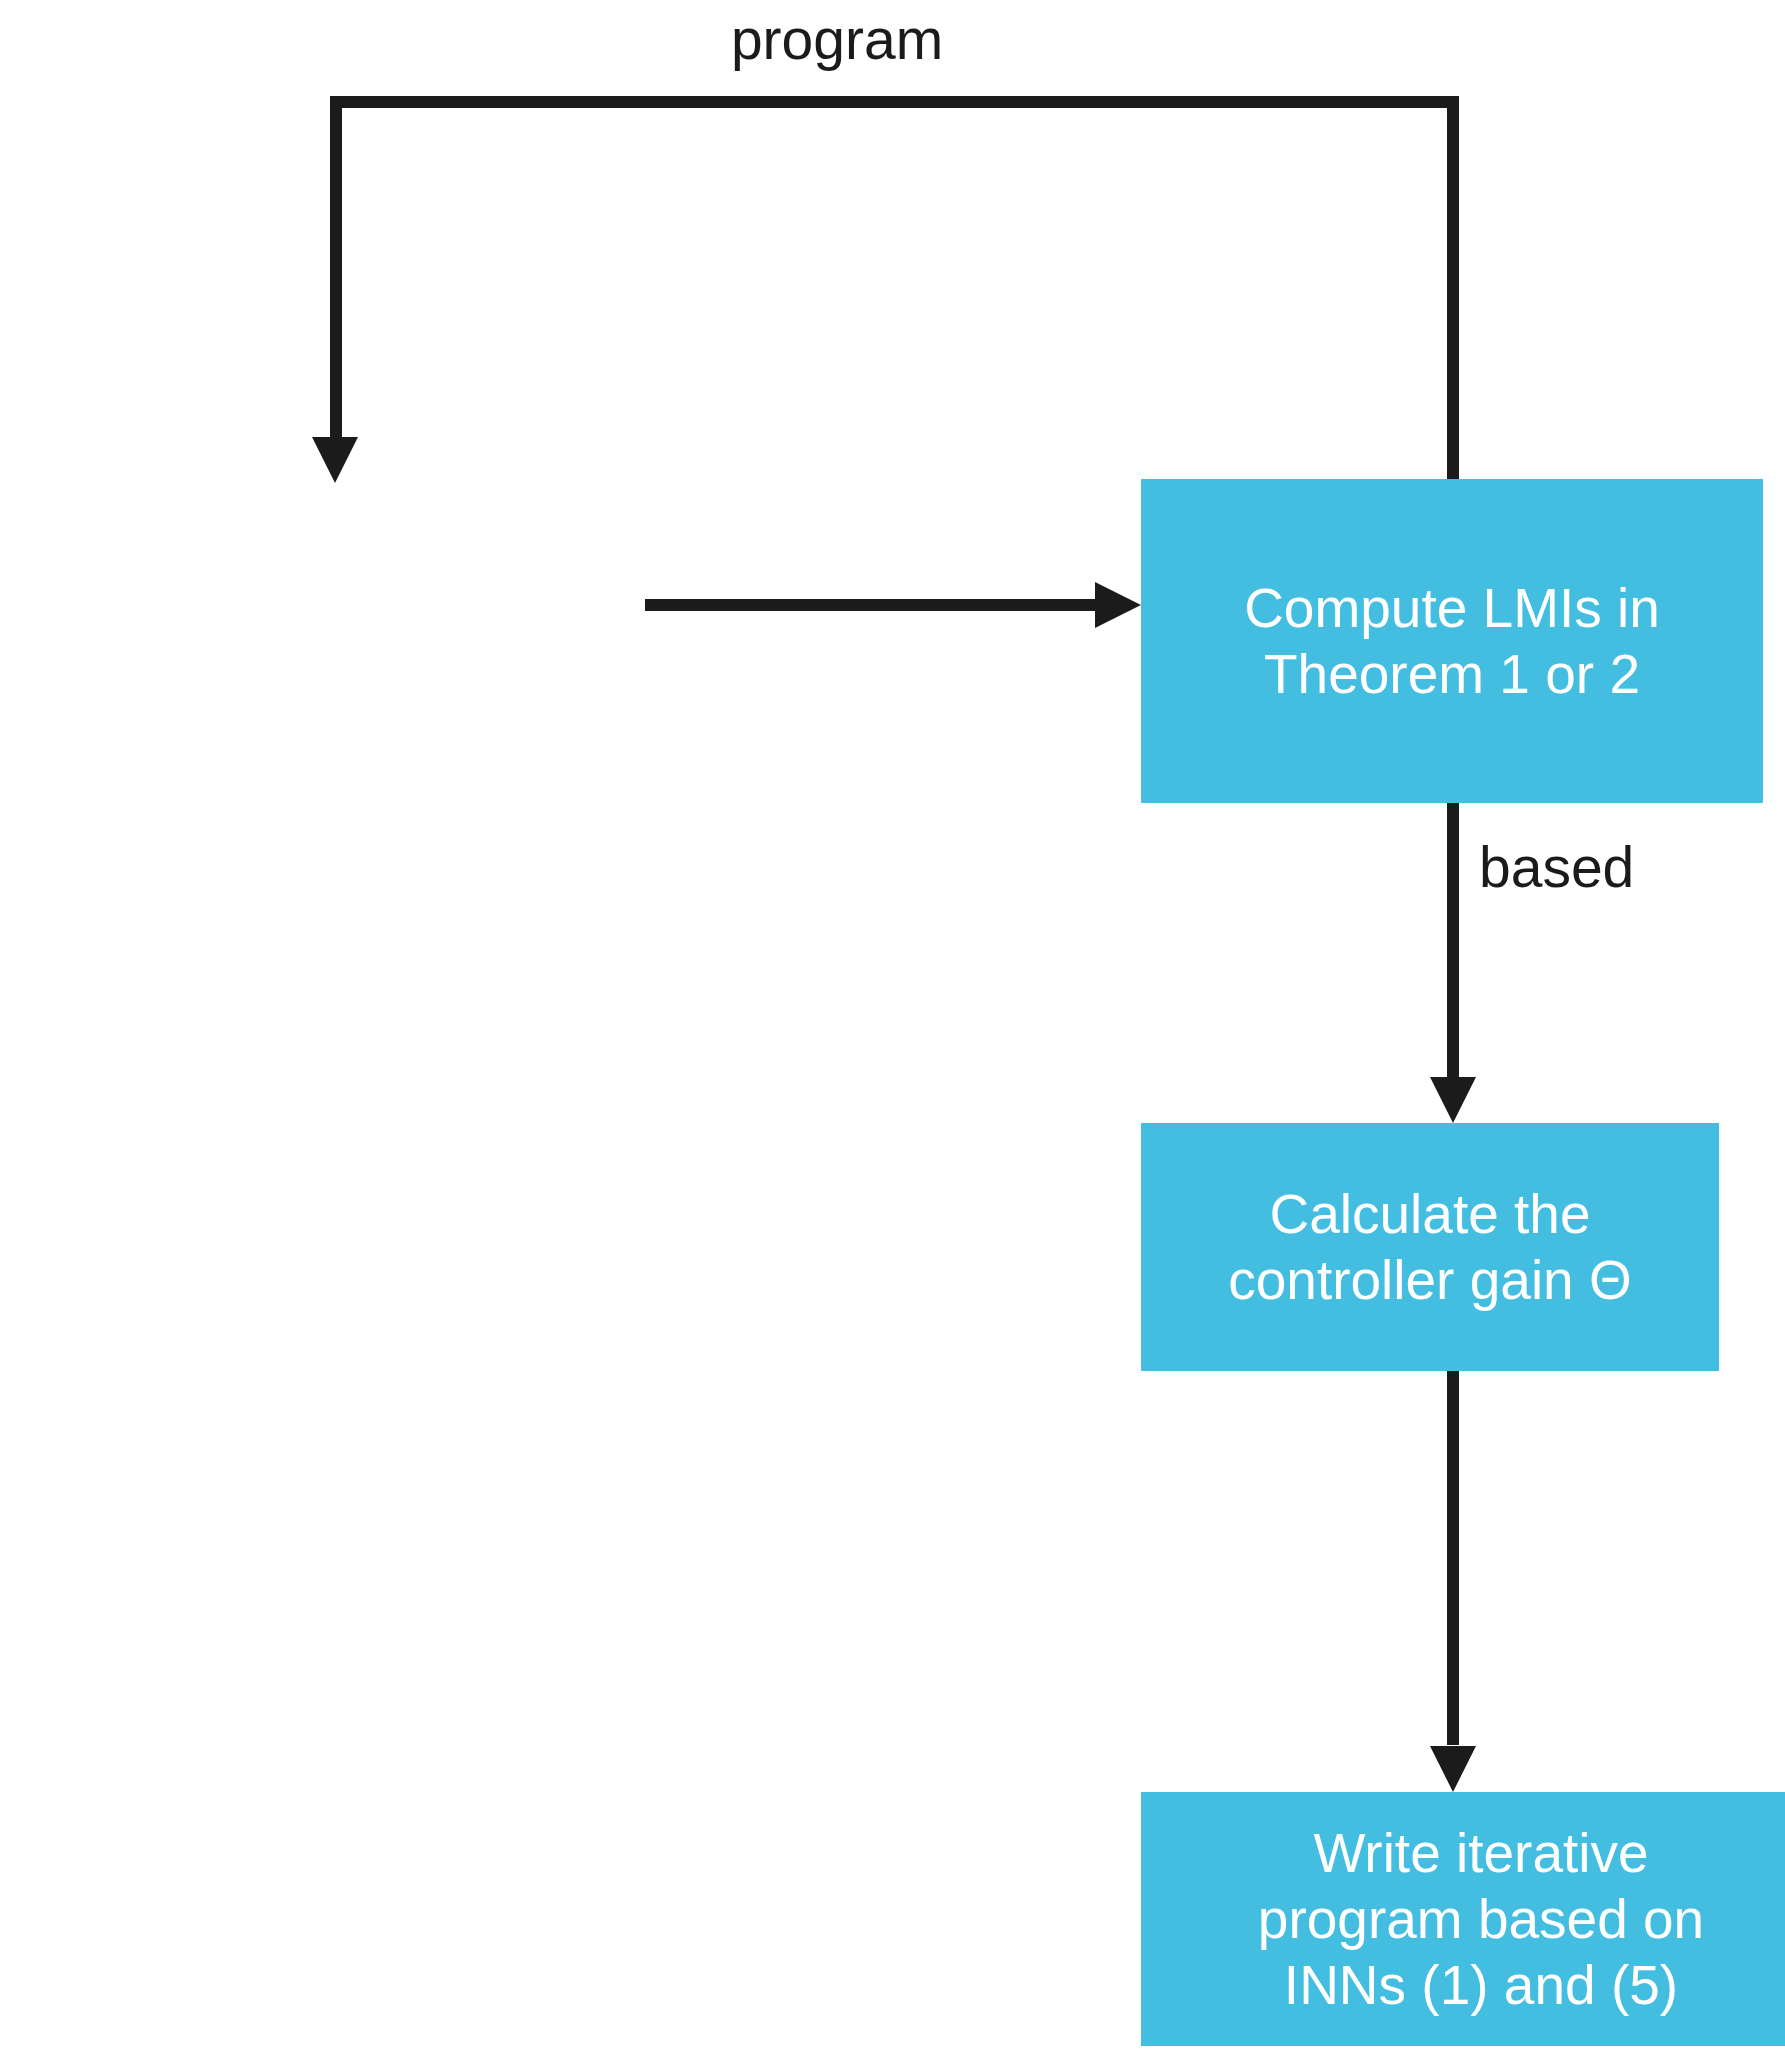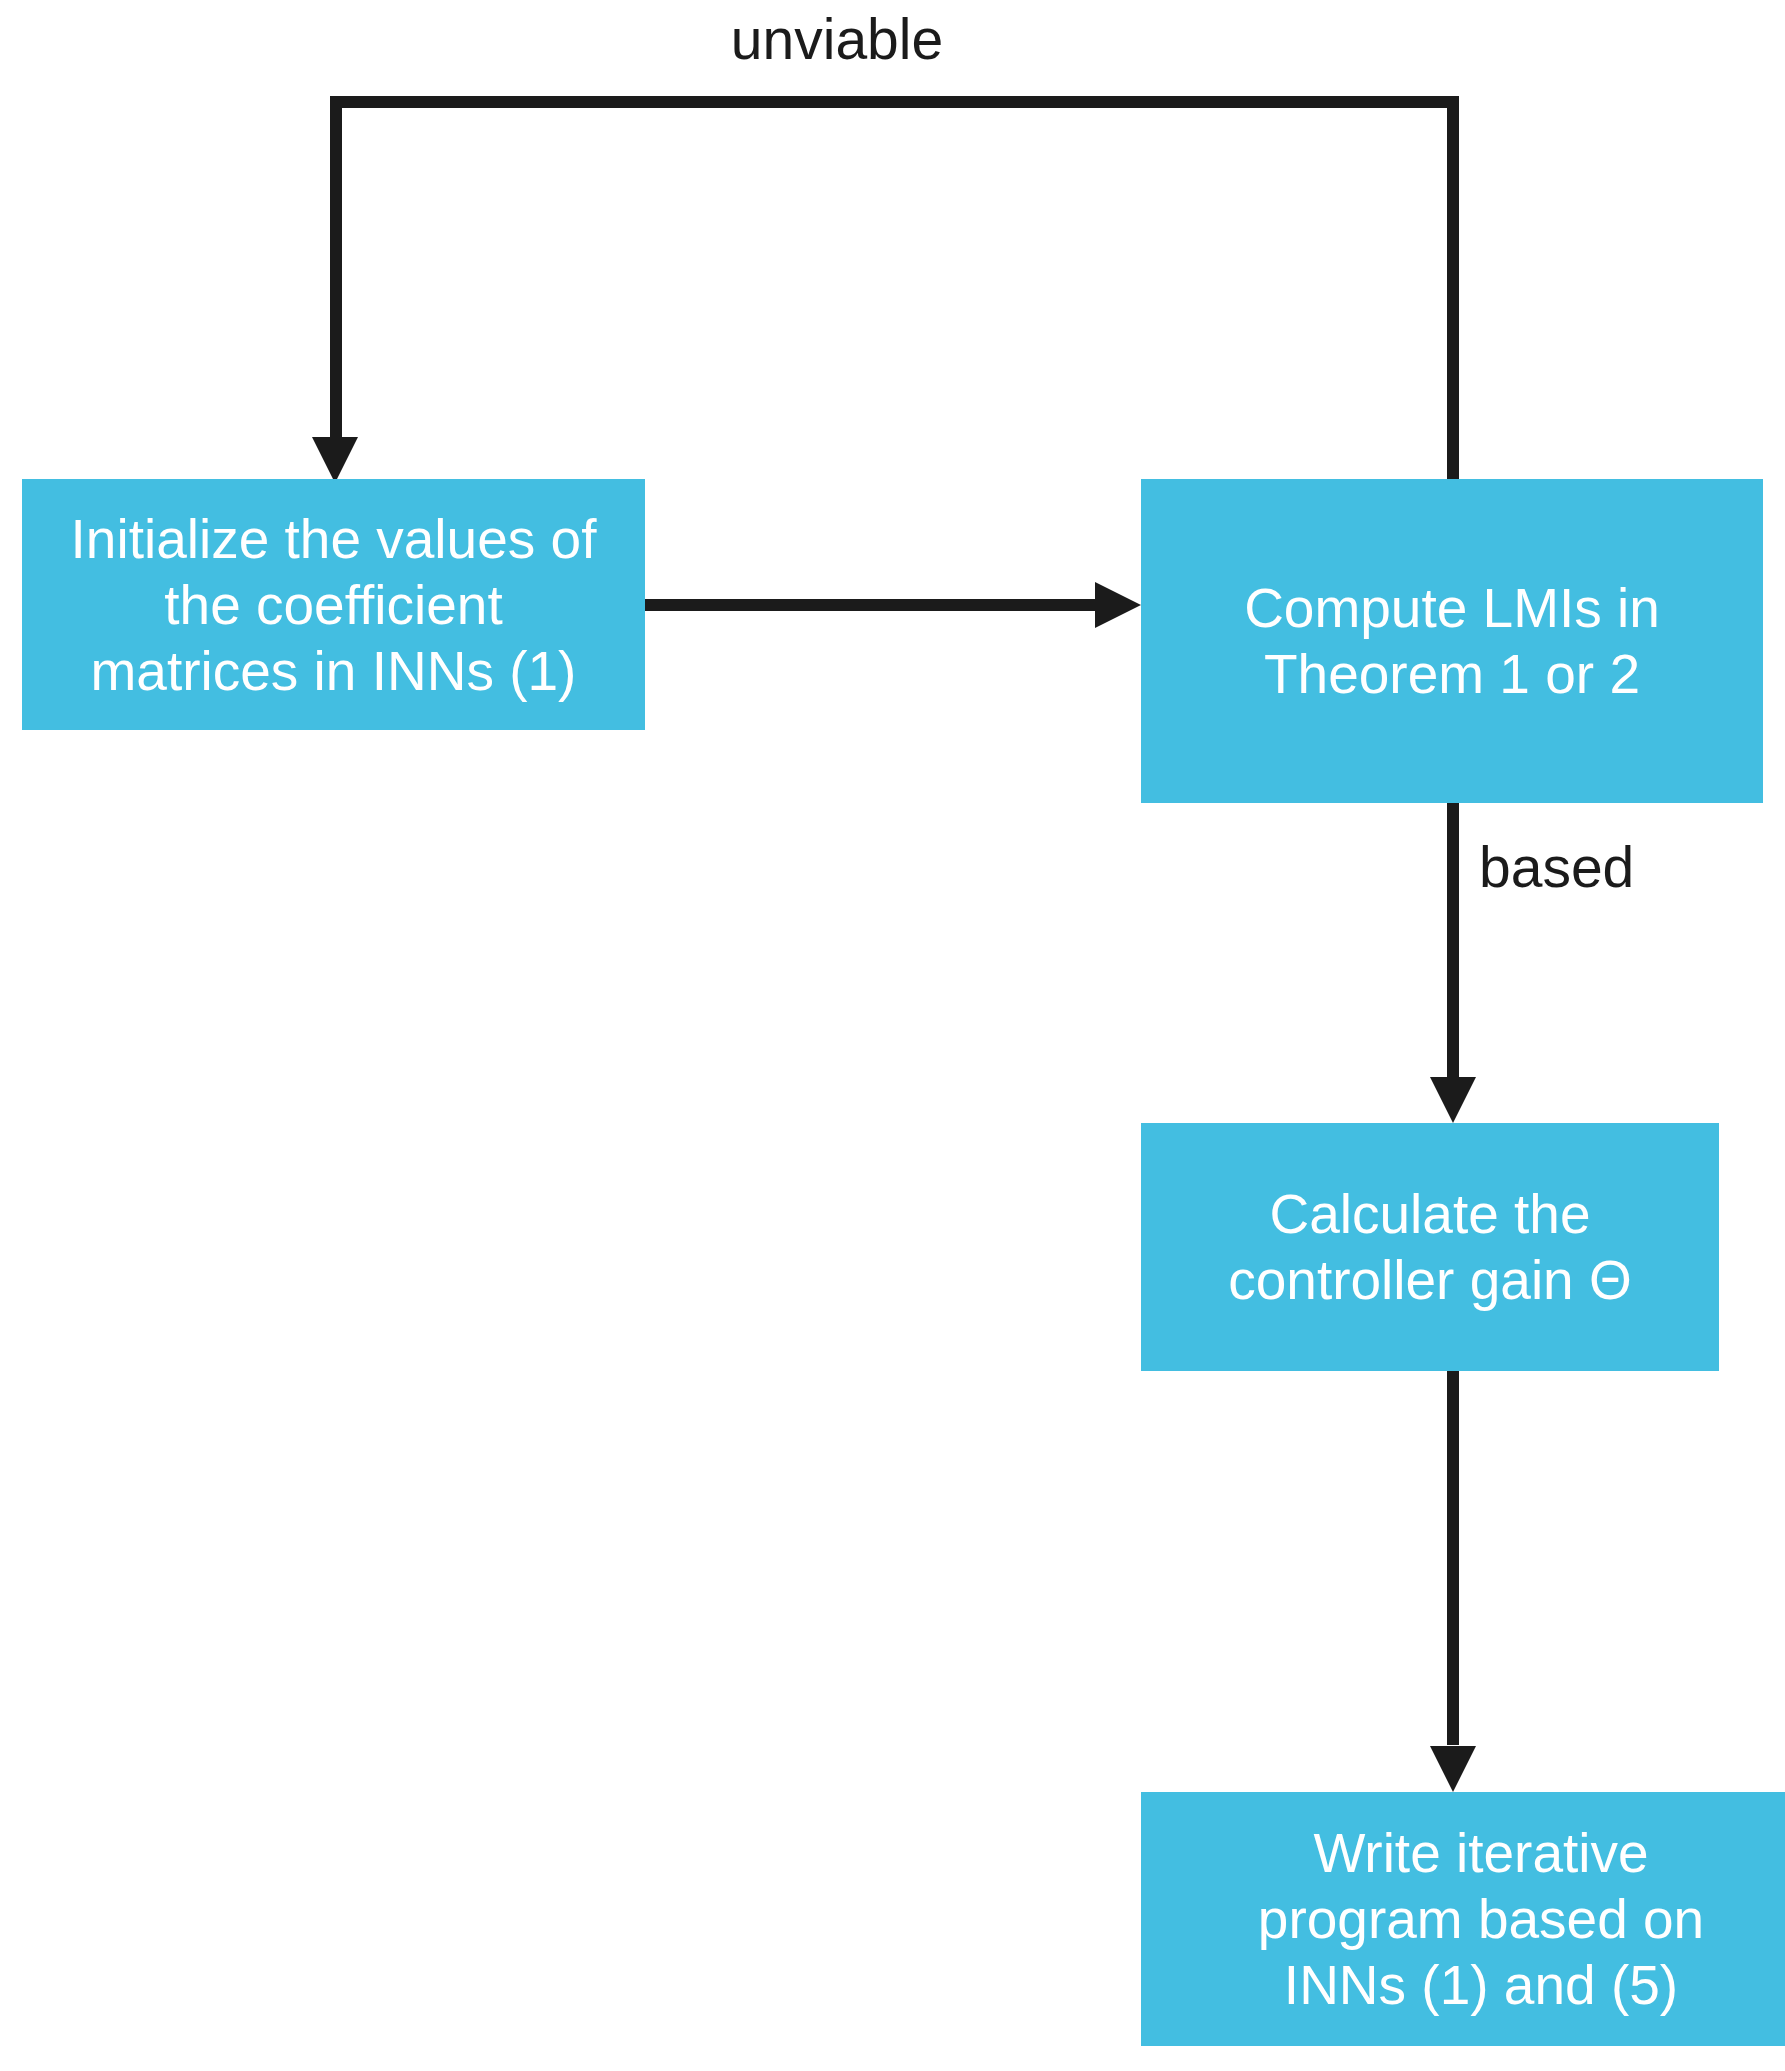--- a/index.html
+++ b/index.html
@@ -77,35 +77,32 @@
 </style>
 </head>
 <body>
 
 <div class="canvas">
 
   <div class="seg" id="unviable-up"></div>
   <div class="seg" id="unviable-across"></div>
   <div class="seg" id="unviable-down"></div>
   <div class="arrowhead down" id="unviable-head"></div>
-  <div class="edge-label" id="label-unviable">unviable</div>
+  <div class="edge-label" id="label-unviable">program</div>
 
   <div class="seg" id="forward-shaft"></div>
   <div class="arrowhead right" id="forward-head"></div>
 
   <div class="seg" id="viable-shaft"></div>
   <div class="arrowhead down" id="viable-head"></div>
   <div class="edge-label" id="label-viable">based</div>
 
   <div class="seg" id="final-shaft"></div>
   <div class="arrowhead down" id="final-head"></div>
 
-  <div class="node" id="node-init">Initialize the values of
-the coefficient
-matrices in INNs (1)</div>
   <div class="node" id="node-compute">Compute LMIs in
 Theorem 1 or 2</div>
   <div class="node" id="node-gain">Calculate the
 controller gain Θ</div>
   <div class="node" id="node-program">Write iterative
 program based on
 INNs (1) and (5)</div>
 
 </div>
 

